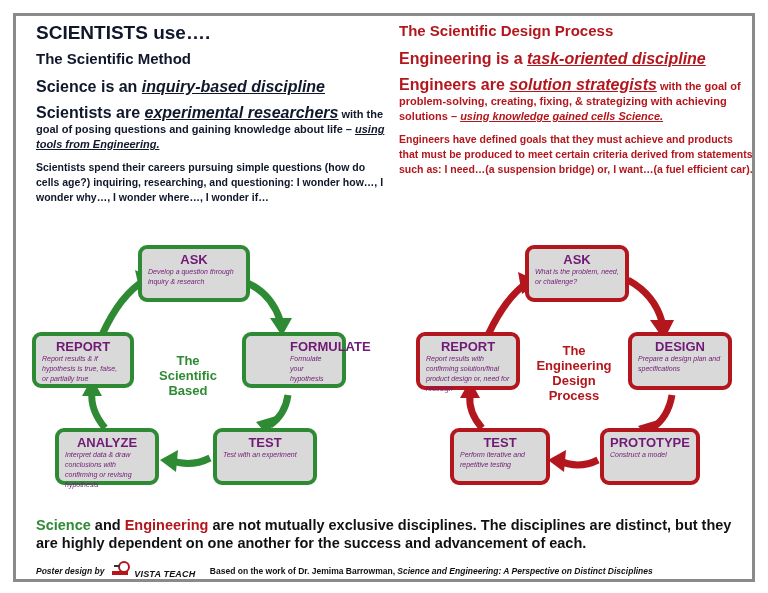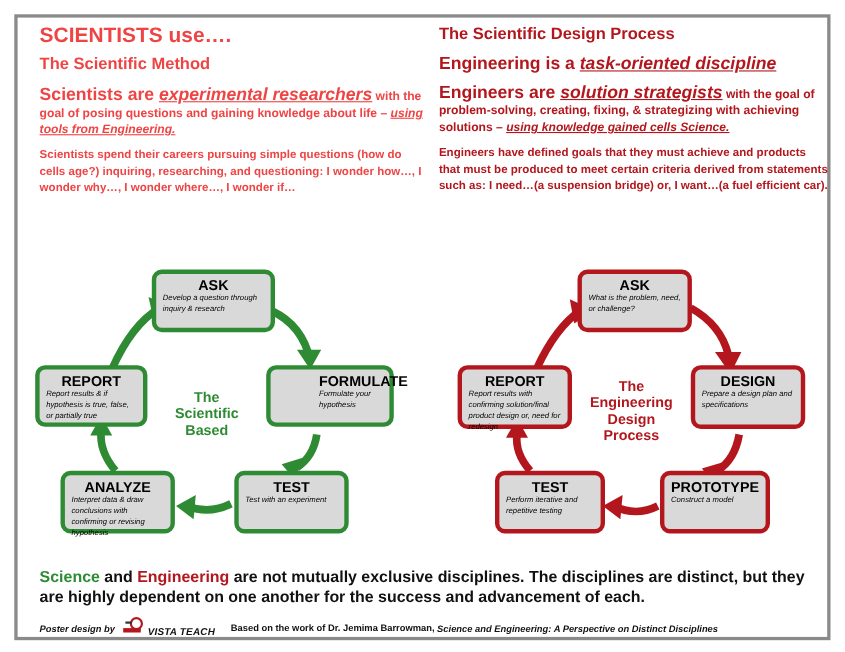--- a/index.html
+++ b/index.html
@@ -1,32 +1,32 @@
 <!DOCTYPE html>
 <html><head>
 <meta charset="utf-8">
 <style>
   html,body{margin:0;padding:0;background:#fff;}
   body{width:768px;height:593px;position:relative;overflow:hidden;font-family:"Liberation Sans",sans-serif;}
   .frame{position:absolute;left:13px;top:13px;width:736px;height:563px;border:3px solid #8a8a8a;background:#fff;}
   .col{position:absolute;top:22px;width:355px;}
-  .col.sci{left:36px;color:#ef4444;}
+  .col.sci{left:36px;color:#0f172a;}
   .col.eng{left:399px;color:#b3171d;}
   .h1{font-weight:bold;font-size:19px;line-height:22px;margin:0 0 6px 0;}
   .h2{font-weight:bold;font-size:15px;line-height:18px;margin:0 0 9px 0;}
   .h3{font-weight:bold;font-size:16px;line-height:19px;margin:0 0 7px 0;}
   .h3 em,.p em{text-decoration:underline;}
   .p{font-weight:bold;font-size:11px;line-height:15px;margin:0 0 6px 0;}
   .p .big{font-size:16px;line-height:19px;}
   .p2{font-weight:bold;font-size:10.5px;line-height:15px;margin-top:8px;}
   .diagram{position:absolute;top:240px;width:335px;height:255px;}
   .diagram.sci{left:30px;}
   .diagram.eng{left:410px;}
   .diagram svg{position:absolute;left:0;top:0;}
-  .box{position:absolute;background:#d9d9d9;border:4px solid;border-radius:9px;box-sizing:border-box;padding:3px 6px;color:#000000;}
+  .box{position:absolute;background:#d9d9d9;border:4px solid;border-radius:9px;box-sizing:border-box;padding:3px 6px;color:#701a75;}
   .sci .box{border-color:#2e8b34;}
   .eng .box{border-color:#b3171d;}
   .box .t{font-weight:bold;font-size:13px;text-align:center;line-height:15px;}
   .box .d{font-style:italic;font-size:7px;line-height:10px;}
   .center{position:absolute;font-weight:bold;font-size:13px;line-height:15px;text-align:center;}
   .sci .center{color:#2e8b34;}
   .eng .center{color:#b3171d;}
   .summary{position:absolute;left:36px;top:516px;width:700px;font-weight:bold;font-size:14.5px;line-height:18px;color:#111;}
   .summary .g{color:#2e8b34;} .summary .r{color:#b3171d;}
   .footer{position:absolute;left:36px;top:561px;font-size:8.5px;font-weight:bold;color:#111;white-space:nowrap;}
@@ -35,20 +35,21 @@
   .logo .lt{font-size:9px;font-weight:bold;font-style:italic;letter-spacing:0.2px;}
 </style>
 </head>
 <body>
 
 <div class="frame"></div>
 
 <div class="col sci">
   <div class="h1">SCIENTISTS use….</div>
   <div class="h2">The Scientific Method</div>
+  <div class="h3"><span>Science is an </span><em>inquiry-based discipline</em></div>
   <div class="p"><span class="big">Scientists are </span><em class="big">experimental researchers</em><span> with the goal of posing questions and gaining knowledge about life – </span><em>using tools from Engineering.</em></div>
   <div class="p2">Scientists spend their careers pursuing simple questions (how do cells age?) inquiring, researching, and questioning:  I wonder how…, I wonder why…, I wonder where…, I wonder if…</div>
 </div>
 
 <div class="col eng">
   <div class="h2">The Scientific Design Process</div>
   <div class="h3"><span>Engineering is a </span><em>task-oriented discipline</em></div>
   <div class="p"><span class="big">Engineers are </span><em class="big">solution strategists</em><span> with the goal of problem-solving, creating, fixing, &amp; strategizing with achieving solutions – </span><em>using knowledge gained cells Science.</em></div>
   <div class="p2">Engineers have defined goals that they must achieve and products that must be produced to meet certain criteria derived from statements such as:  I need…(a suspension bridge) or, I want…(a fuel efficient car).</div>
 </div>
@@ -67,21 +68,21 @@
       <polygon points="240,78 262,78 252,96"></polygon>
       <polygon points="246,176 238,196 226,182"></polygon>
       <polygon points="148,210 130,220 146,232"></polygon>
       <polygon points="52,156 72,156 62,138"></polygon>
     </g>
   </svg>
   <div class="box" style="left:108px;top:5px;width:112px;height:57px;">
     <div class="t">ASK</div>
     <div class="d">Develop a question through inquiry &amp; research</div>
   </div>
-  <div class="box" style="left:212px;top:92px;width:116px;height:56px;padding-left:44px;">
+  <div class="box" style="left:212px;top:92px;width:104px;height:56px;padding-left:44px;">
     <div class="t">FORMULATE</div>
     <div class="d">Formulate your hypothesis</div>
   </div>
   <div class="box" style="left:183px;top:188px;width:104px;height:57px;">
     <div class="t">TEST</div>
     <div class="d">Test with an experiment</div>
   </div>
   <div class="box" style="left:25px;top:188px;width:104px;height:57px;">
     <div class="t">ANALYZE</div>
     <div class="d">Interpret data &amp; draw conclusions with confirming or revising hypothesis</div>

